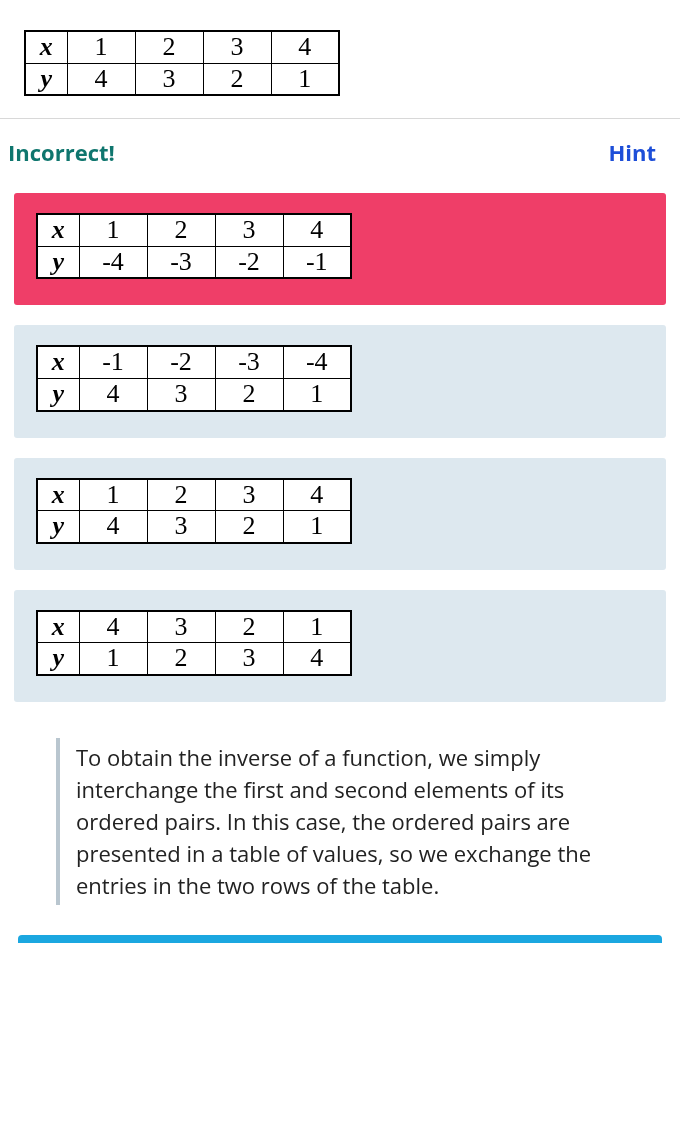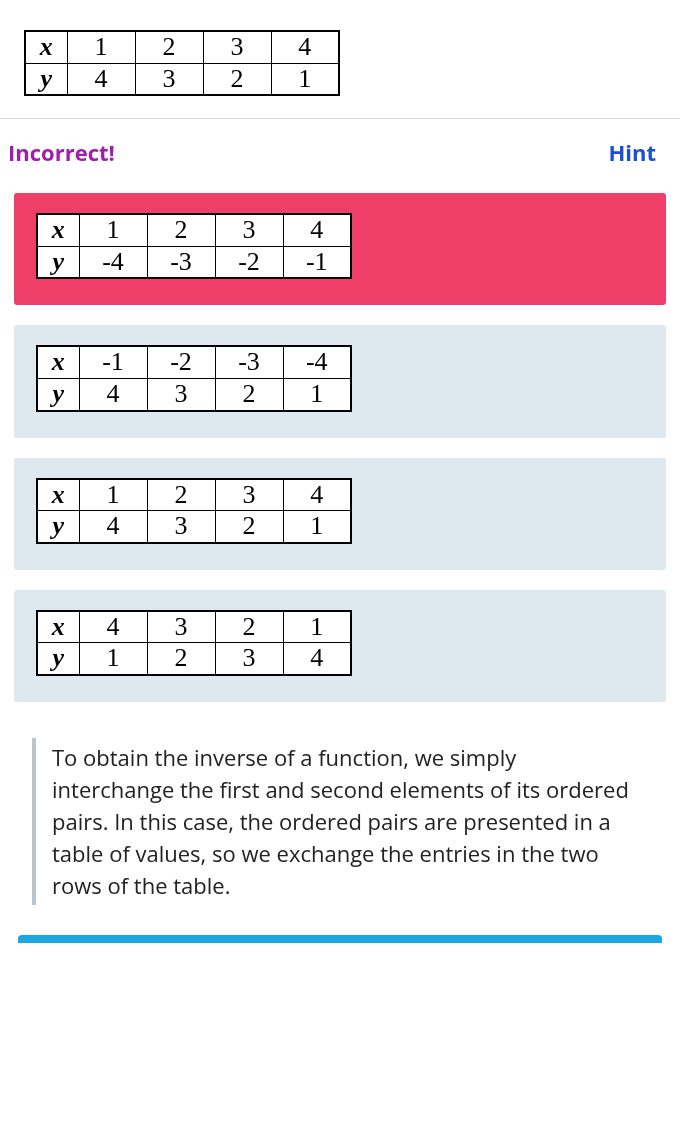--- a/index.html
+++ b/index.html
@@ -2,21 +2,21 @@
 <html><head>
 <meta charset="utf-8">
 <style>
   * { box-sizing: border-box; margin: 0; padding: 0; }
   body { font-family: "Segoe UI", "Open Sans", Arial, sans-serif; background: #fff; width: 680px; }
 
   .section { padding: 18px 24px 22px 24px; }
   .top-section { border-bottom: 1px solid #d8d8d8; padding-top: 30px; }
 
   .feedback-row { display: flex; justify-content: space-between; align-items: center; padding: 18px 24px 8px 8px; }
-  .incorrect { color: #a21caf; font-weight: 700; font-size: 22px; }
+  .incorrect { color: #0f766e; font-weight: 700; font-size: 22px; }
   .hint { color: #1d4ed8; font-weight: 700; font-size: 22px; cursor: pointer; }
 
   .choices-wrap { padding: 18px 14px 8px 14px; }
 
   .choice {
     background: #dde8ef;
     border-radius: 3px;
     padding: 20px 22px 26px 22px;
     margin-bottom: 20px;
   }
@@ -44,20 +44,21 @@
   }
   .val-table td.val { width: 68px; }
 
   .explain-wrap { padding: 8px 28px 30px 32px; }
   .explain {
     border-left: 4px solid #b9c6cf;
     padding: 4px 8px 4px 16px;
     font-size: 22px;
     line-height: 1.45;
     color: #222;
+    margin-left: 24px;
   }
 
   .bottom-bar {
     margin: 0 18px 0 18px;
     height: 8px;
     background: #1ba7e0;
     border-radius: 4px 4px 0 0;
   }
 </style>
 </head>

